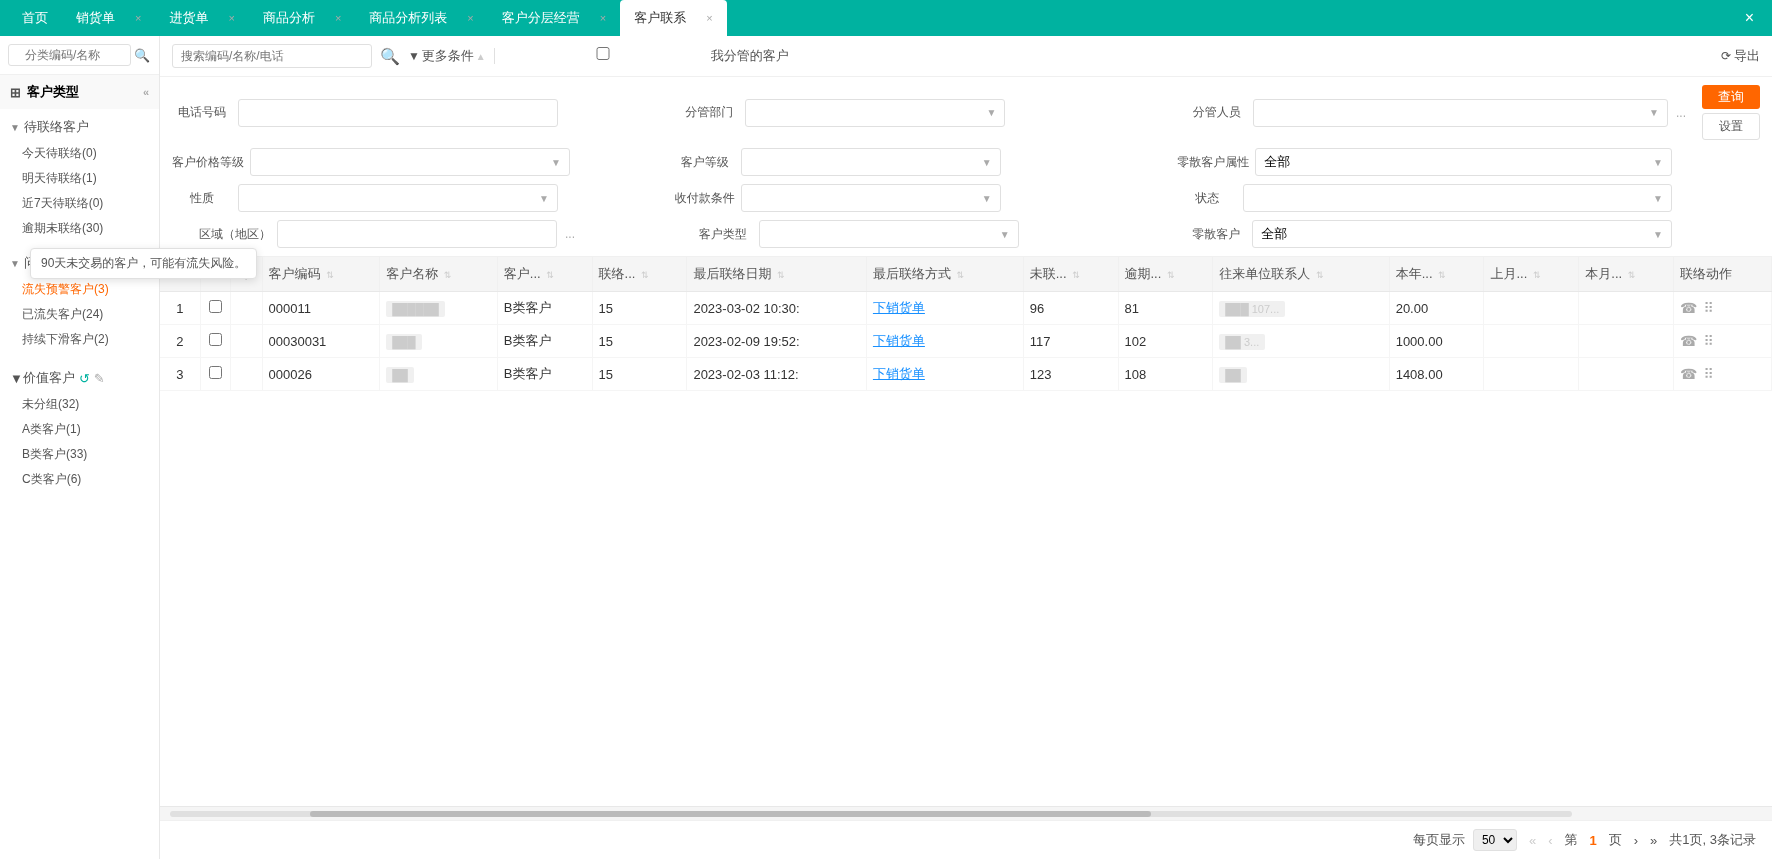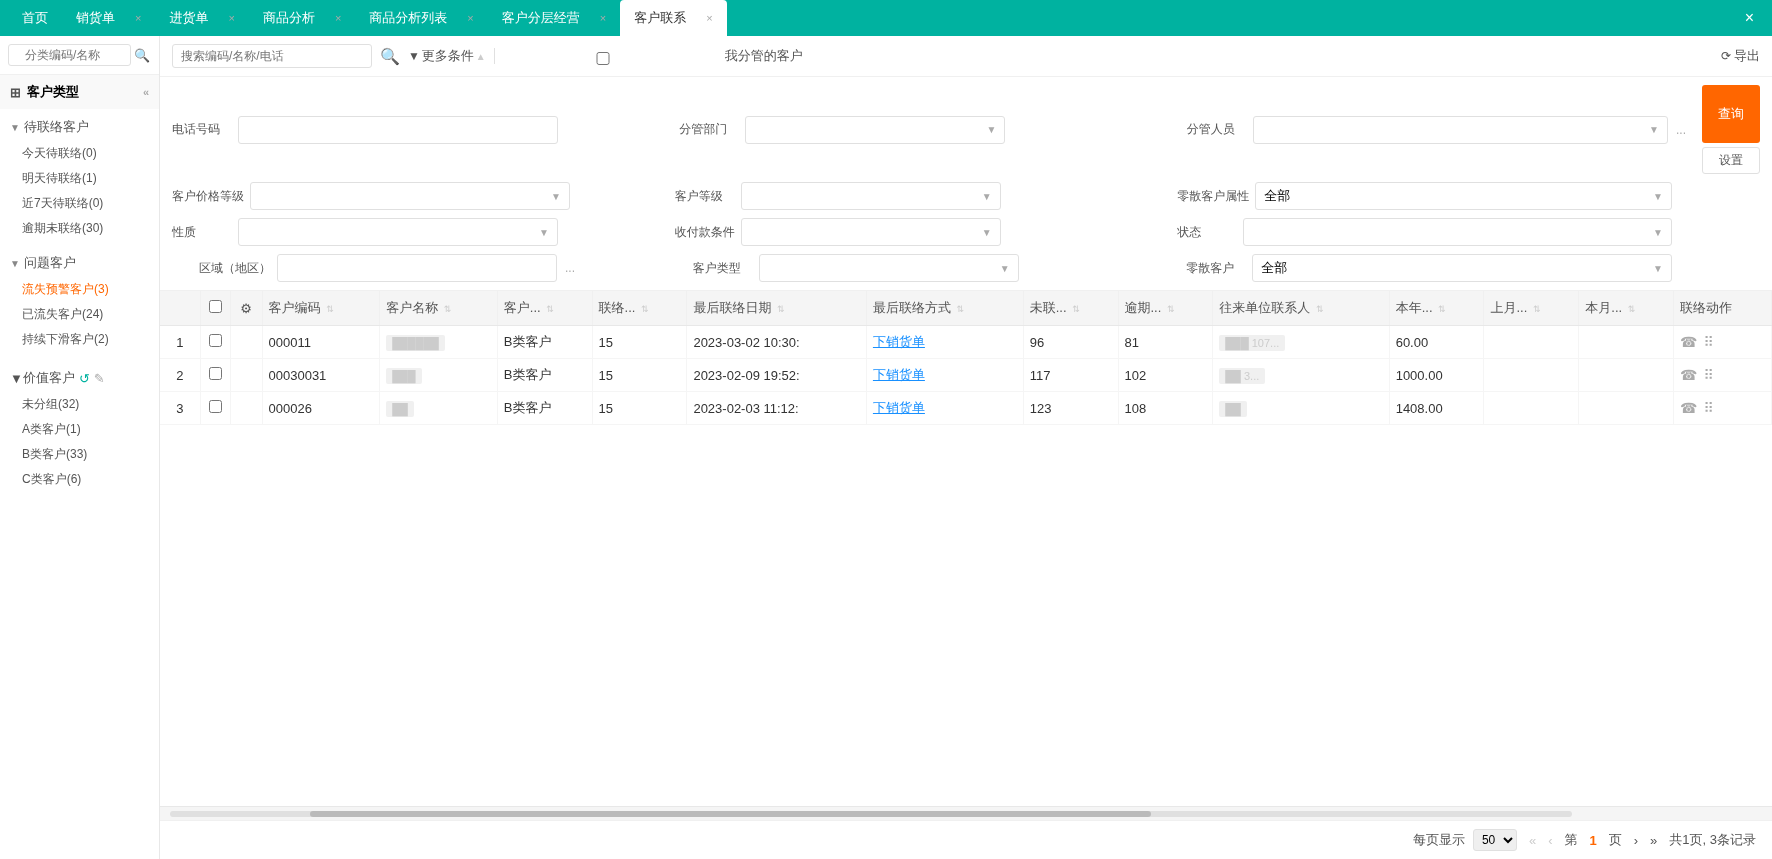--- a/index.html
+++ b/index.html
@@ -35,33 +35,33 @@
     .tooltip-popup { position: absolute; left: 30px; top: 248px; background: #fff; border: 1px solid #e0e0e0; border-radius: 4px; padding: 6px 10px; font-size: 12px; color: #555; box-shadow: 0 2px 8px rgba(0,0,0,0.12); z-index: 100; white-space: nowrap; }
 
     
     .content { flex: 1; display: flex; flex-direction: column; overflow: hidden; }
 
     
     .toolbar { background: #fff; padding: 8px 12px; border-bottom: 1px solid #f0f0f0; display: flex; align-items: center; gap: 8px; }
     .toolbar input { border: 1px solid #e0e0e0; border-radius: 3px; padding: 4px 8px; width: 200px; font-size: 12px; color: #737373; }
     .toolbar .search-btn { color: #ff6600; cursor: pointer; font-size: 16px; }
     .toolbar .filter-btn { color: #555; cursor: pointer; font-size: 12px; display: flex; align-items: center; gap: 2px; }
-    .toolbar .checkbox-row { display: flex; align-items: flex-end; gap: 22px; font-size: 12px; color: #555; cursor: pointer; }
+    .toolbar .checkbox-row { display: flex; align-items: flex-start; gap: 8px; font-size: 12px; color: #555; cursor: pointer; }
     .toolbar-right { margin-left: auto; }
     .export-btn { color: #555; cursor: pointer; font-size: 12px; display: flex; align-items: center; gap: 3px; }
 
     
     .filter-panel { background: #fff; border-bottom: 1px solid #f0f0f0; padding: 8px 12px; }
     .filter-row { display: flex; align-items: center; margin-bottom: 8px; gap: 8px; }
     .filter-item { display: flex; align-items: center; flex: 1; gap: 6px; }
-    .filter-label { color: #555; font-size: 12px; white-space: nowrap; min-width: 60px; text-align: left; }
+    .filter-label { color: #555; font-size: 12px; white-space: nowrap; min-width: 60px; text-align: center; }
     .filter-input { border: 1px solid #e0e0e0; border-radius: 3px; padding: 4px 8px; flex: 1; font-size: 12px; height: 28px; }
     .filter-select { border: 1px solid #e0e0e0; border-radius: 3px; padding: 4px 8px; flex: 1; font-size: 12px; height: 28px; background: #fff; display: flex; align-items: center; justify-content: space-between; cursor: pointer; }
     .filter-select .arrow { color: #aaa; font-size: 10px; }
-    .query-btn { background: #ff6600; color: #fff; border: none; border-radius: 3px; padding: 20px 16px; cursor: pointer; font-size: 13px; }
+    .query-btn { background: #ff6600; color: #fff; border: none; border-radius: 3px; padding: 3px 16px; cursor: pointer; font-size: 13px; }
     .setting-btn { background: #fff; color: #555; border: 1px solid #e0e0e0; border-radius: 3px; padding: 4px 12px; cursor: pointer; font-size: 12px; }
     .filter-more { color: #aaa; font-size: 12px; margin-left: 2px; cursor: pointer; }
 
     
     .table-container { flex: 1; overflow: auto; background: #fff; }
     table { width: 100%; border-collapse: collapse; font-size: 12px; }
     thead tr { background: #f5f5f5; }
     thead th { padding: 8px 6px; border-bottom: 1px solid #e8e8e8; border-right: 1px solid #f0f0f0; color: #555; font-weight: normal; white-space: nowrap; text-align: left; cursor: pointer; }
     thead th .sort-icon { color: #ccc; font-size: 9px; margin-left: 2px; }
     tbody tr { border-bottom: 1px solid #f5f5f5; }
@@ -146,20 +146,21 @@
     <div class="sidebar-group">
       <div class="sidebar-group-title">
         <span class="arrow">▼</span>
         <span>问题客户</span>
       </div>
       <div class="sidebar-item active">流失预警客户(3)</div>
       <div class="sidebar-item">已流失客户(24)</div>
       <div class="sidebar-item">持续下滑客户(2)</div>
     </div>
 
+    <div class="tooltip-popup">90天未交易的客户，可能有流失风险。</div>
 
     <div class="sidebar-group">
       <div class="sidebar-group-title2">
         <span class="arrow">▼</span>
         <span>价值客户</span>
         <span style="margin-left:4px; color:#00b2a0; cursor:pointer;">↺</span>
         <span style="margin-left:4px; color:#aaa; cursor:pointer;">✎</span>
       </div>
       <div class="sidebar-item">未分组(32)</div>
       <div class="sidebar-item">A类客户(1)</div>
@@ -322,21 +323,21 @@
       <td class="col-setting"></td>
       <td>000011</td>
       <td><span class="cell-blurred">██████</span></td>
       <td>B类客户</td>
       <td>15</td>
       <td>2023-03-02 10:30:</td>
       <td><span class="cell-link">下销货单</span></td>
       <td>96</td>
       <td>81</td>
       <td><span class="cell-blurred">███ 107...</span></td>
-      <td>60.00</td>
+      <td>20.00</td>
       <td></td>
       <td></td>
       <td>
         <div class="action-icons">
           <span class="action-icon" title="联络">☎</span>
           <span class="action-icon" title="更多">⠿</span>
         </div>
       </td>
     </tr>
             <tr>

